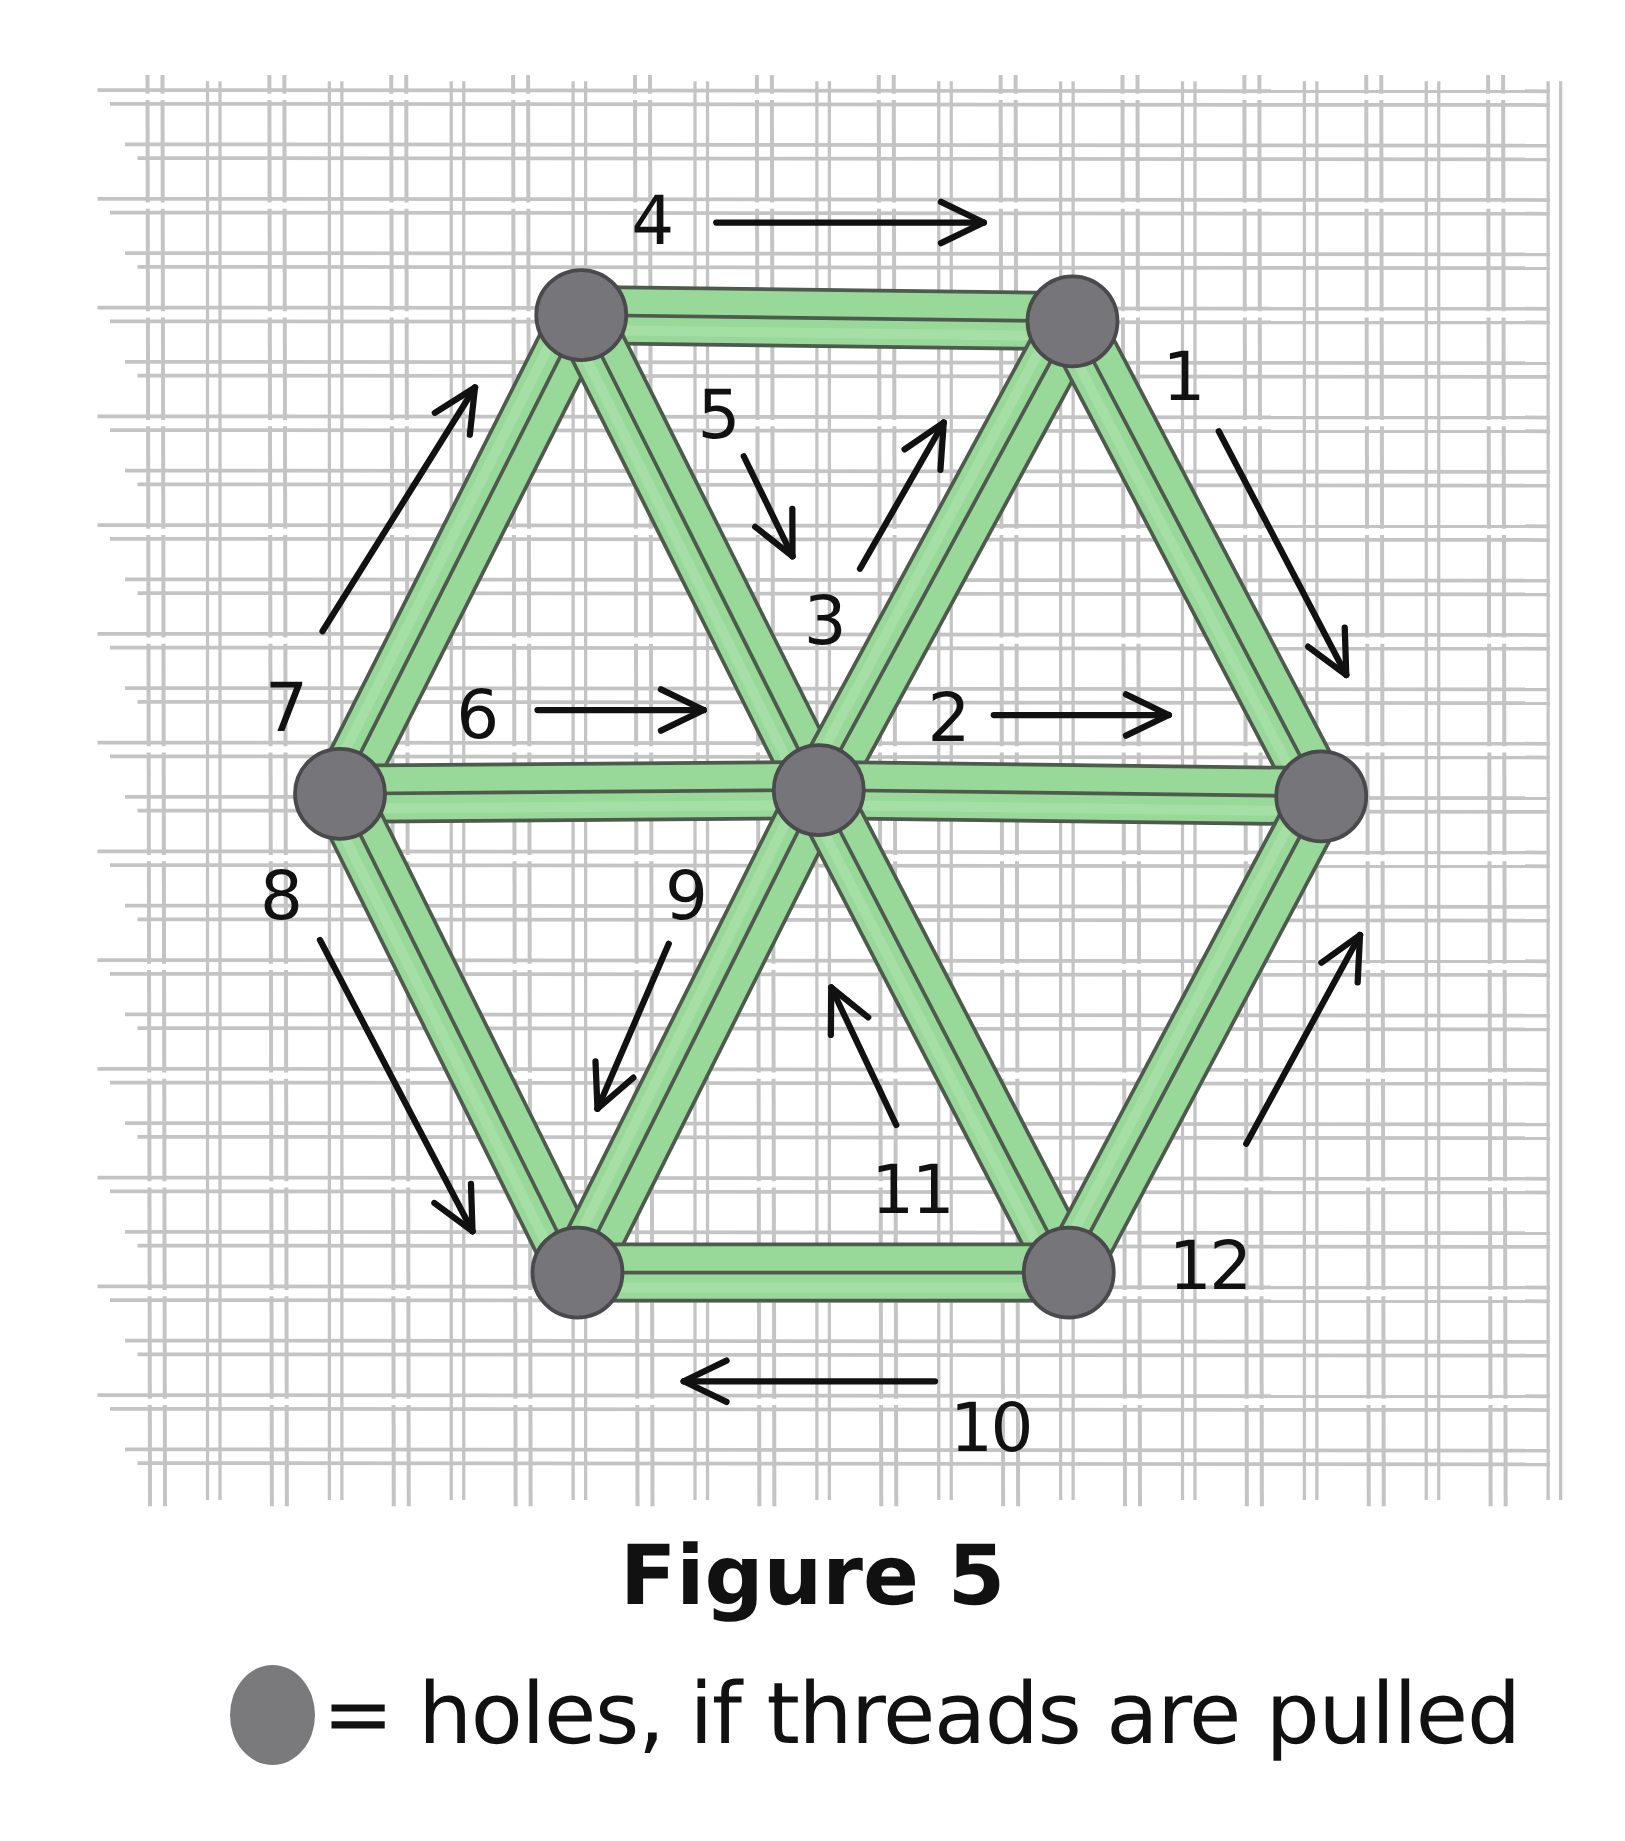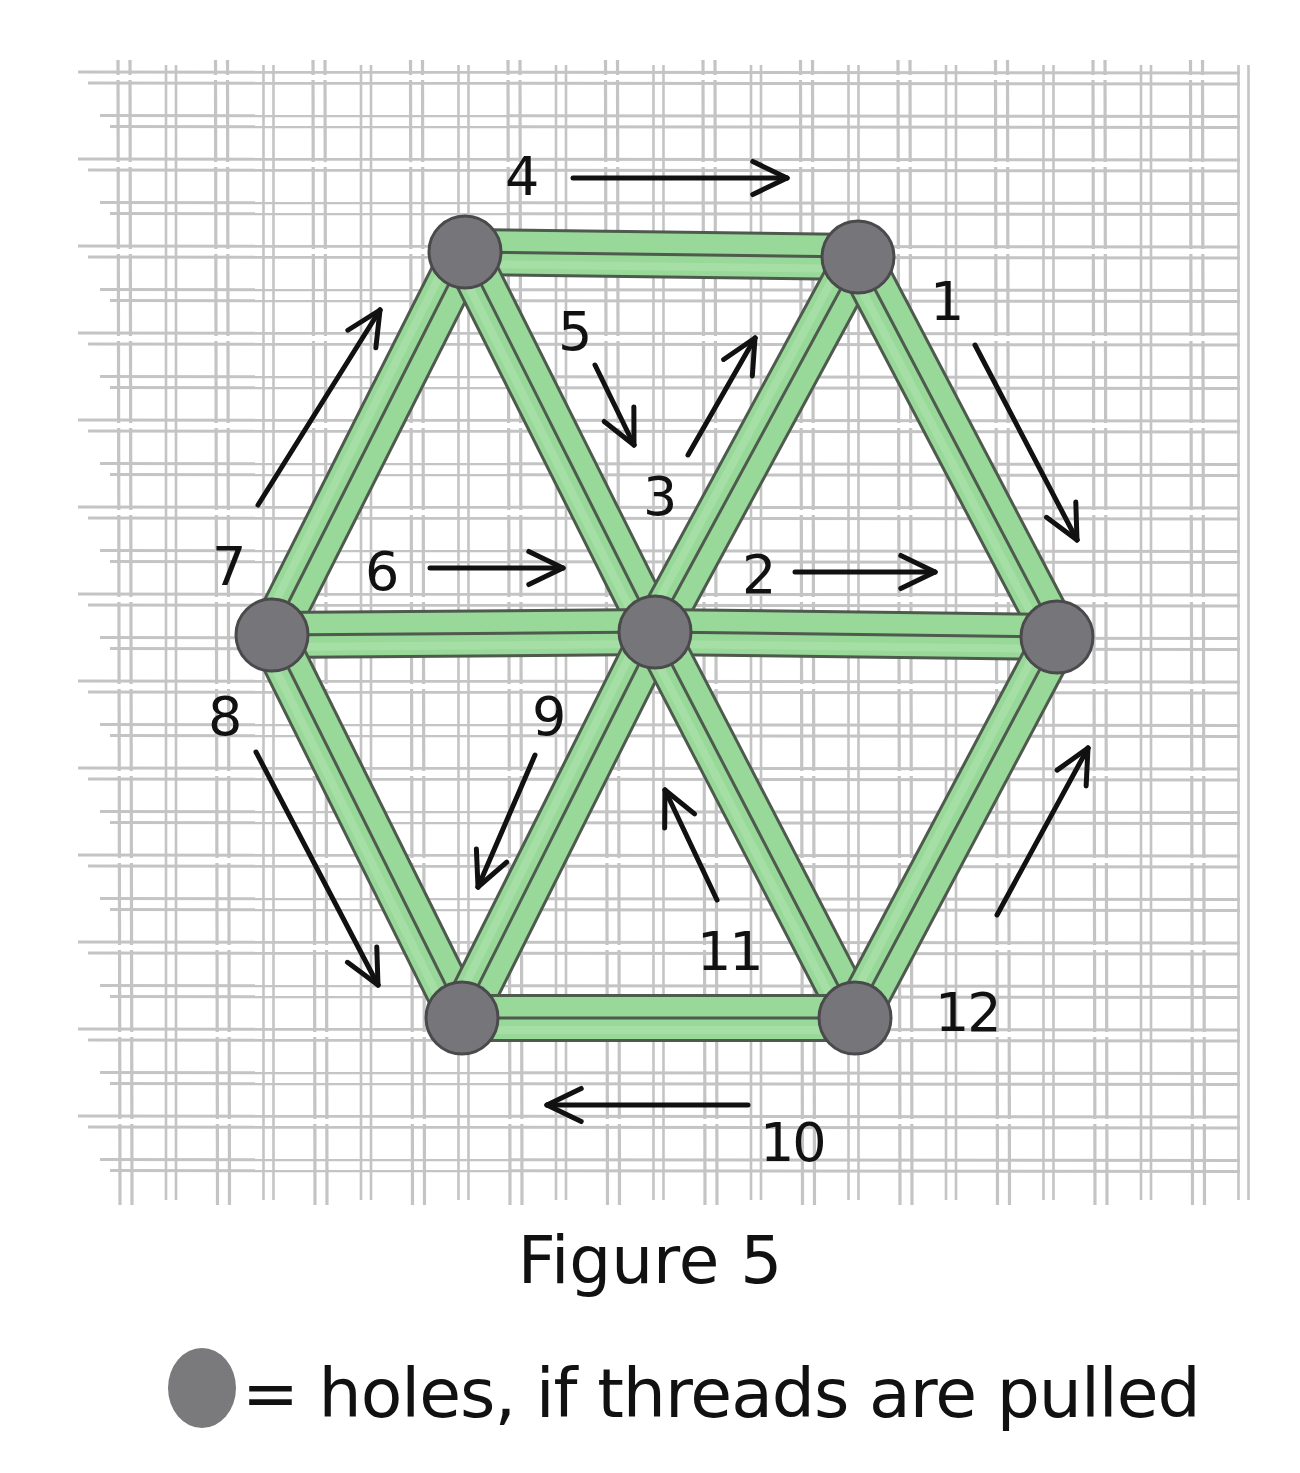--- a/index.html
+++ b/index.html
@@ -1,22 +1,22 @@
 <!DOCTYPE html>
 <html><head>
 <meta charset="utf-8">
 <style>
   html, body { margin: 0; padding: 0; background: #ffffff; }
   body { width: 1300px; height: 1473px; position: relative; overflow: hidden;
          font-family: "DejaVu Sans", "Liberation Sans", sans-serif; }
   #figure { position: absolute; left: 0; top: 0; width: 1300px; height: 1220px; }
   .step-label { position: absolute; font-size: 54px; color: #111; line-height: 1; letter-spacing: -2px; }
   #caption { position: absolute; left: 0; width: 1300px; top: 1228px; text-align: center;
-             font-size: 66px; color: #111; line-height: 1; }
-  #legend { position: absolute; left: 168px; top: 1332px; display: flex; align-items: flex-end; margin-top: 16px; }
+             font-size: 66px; color: #111; line-height: 1; font-weight: bold; }
+  #legend { position: absolute; left: 184px; top: 1332px; display: flex; align-items: center; }
   #legend-dot { width: 68px; height: 80px; border-radius: 50%; background: #7a7a7c; }
   #legend-text { font-size: 68px; color: #111; margin-left: 6px; letter-spacing: -1px; line-height: 1; }
 </style>
 </head>
 <body>
 
 <div id="figure">
   <svg id="diagram-svg" width="1300" height="1220" viewBox="0 0 1300 1220" xmlns="http://www.w3.org/2000/svg">
     <g id="mesh">
         <line x1="118" y1="60" x2="120" y2="1205" stroke="#c4c4c4" stroke-width="3.2"></line>

